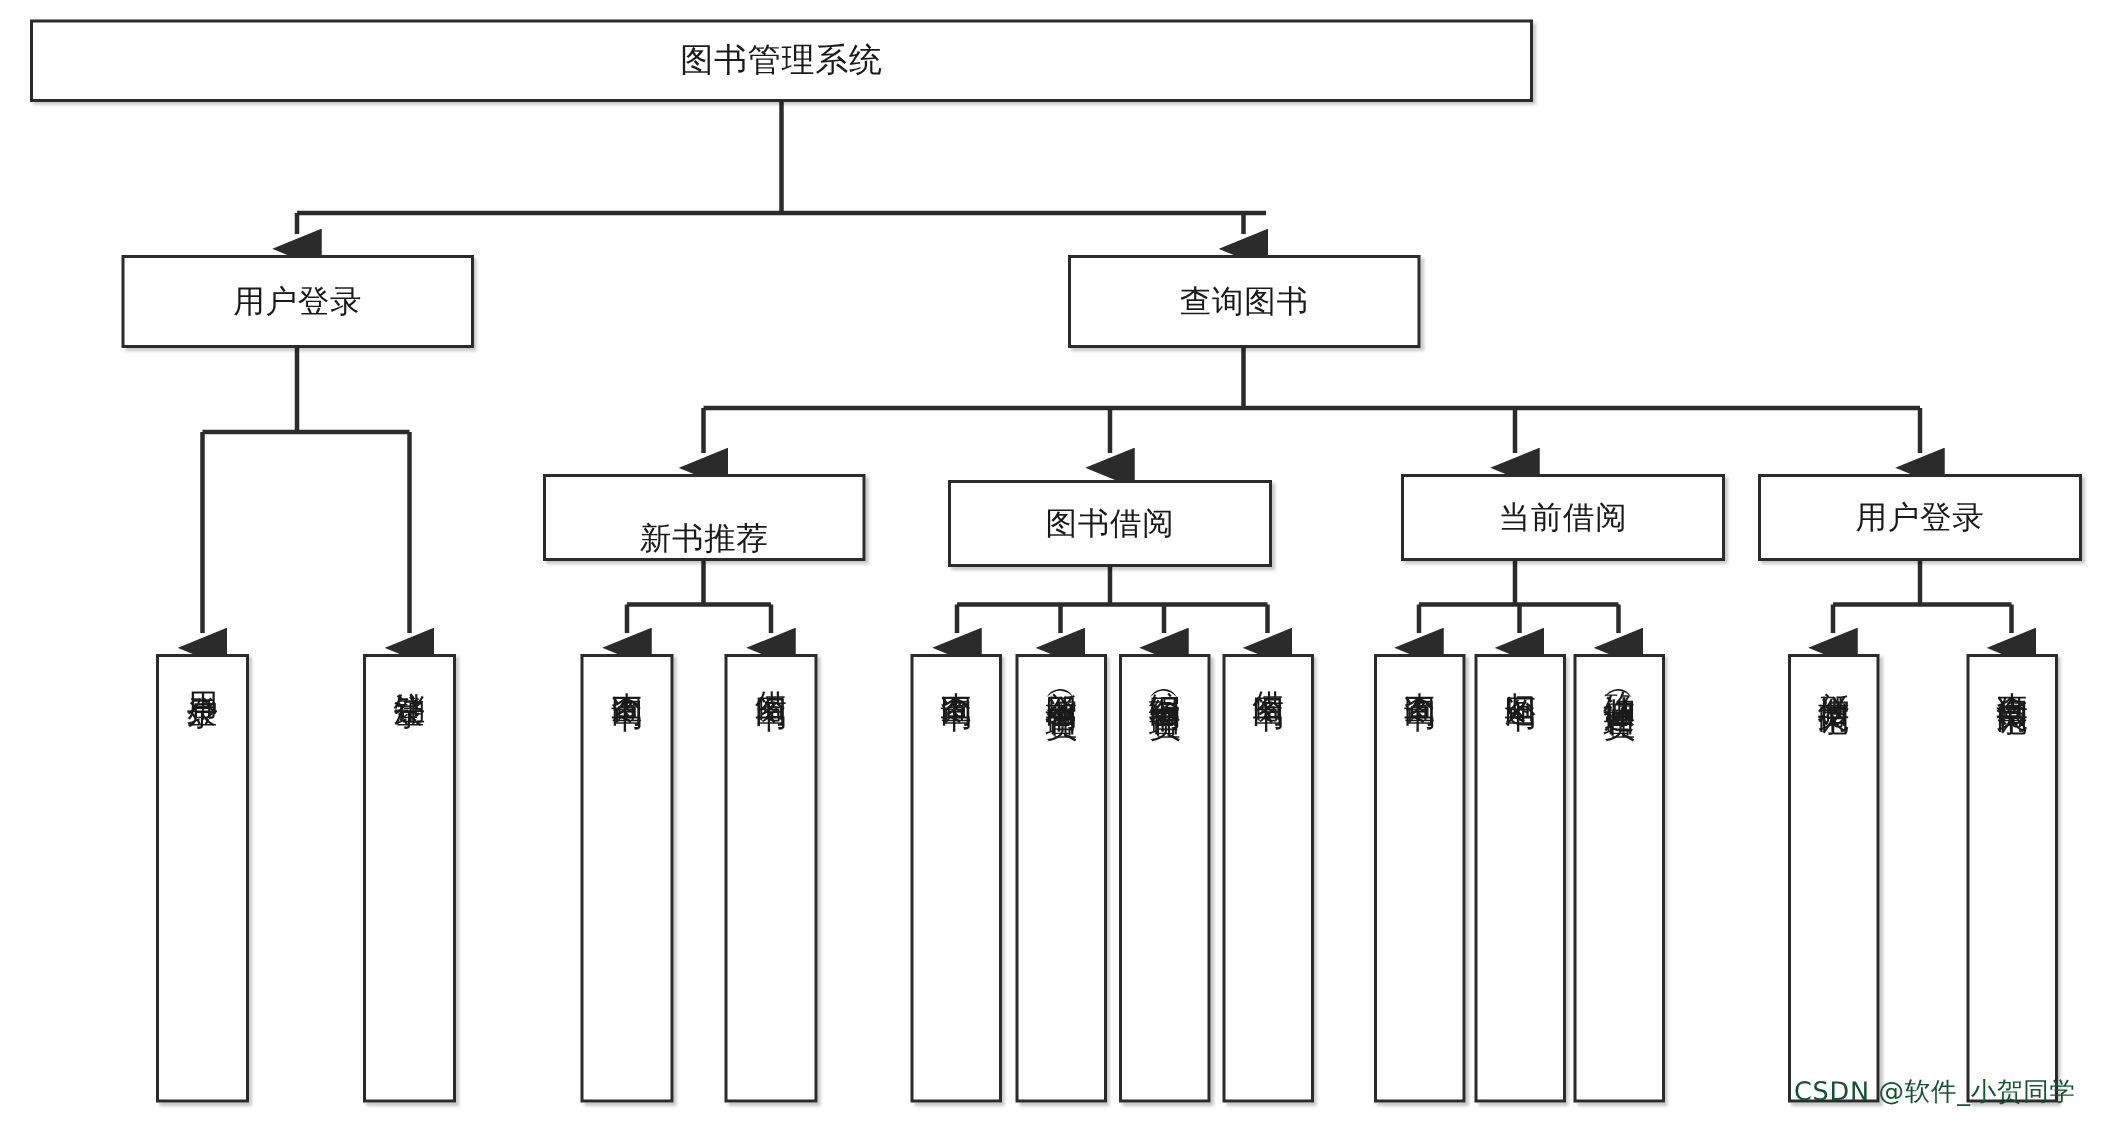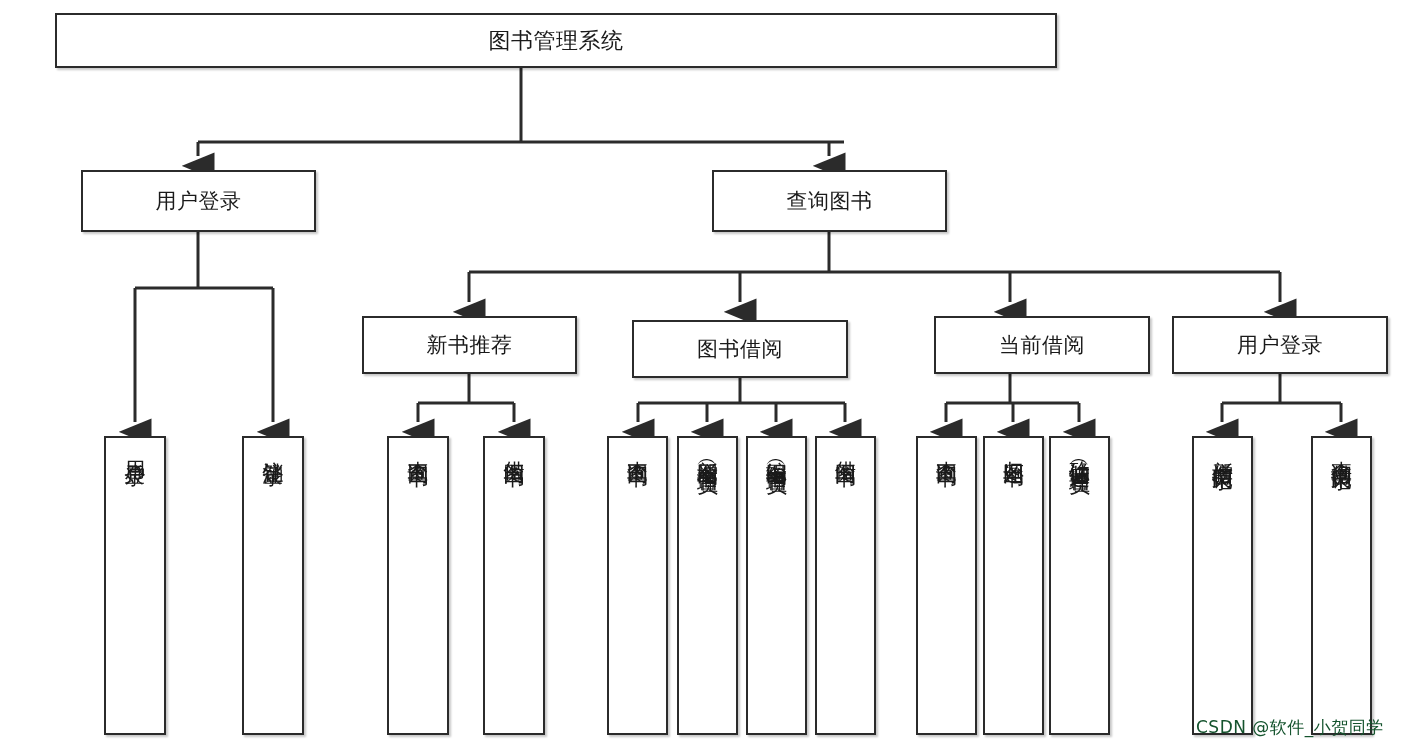--- a/index.html
+++ b/index.html
@@ -123,32 +123,32 @@
       <path d="M 1013,403 L 1013,422" marker-end="url(#arrowhead)"></path>
       <path d="M 1079,403 L 1079,422" marker-end="url(#arrowhead)"></path>
 
       <path d="M 1280,374 L 1280,403"></path>
       <path d="M 1222,403 L 1341,403"></path>
       <path d="M 1222,403 L 1222,422" marker-end="url(#arrowhead)"></path>
       <path d="M 1341,403 L 1341,422" marker-end="url(#arrowhead)"></path>
     </g>
   </svg>
 
-  <div class="node horiz root" style="left:20px; top:13px; width:1002px; height:55px;margin-left:35px;">
+  <div class="node horiz root" style="left:20px; top:13px; width:1002px; height:55px;">
     <span class="node-label">图书管理系统</span>
   </div>
 
   <div class="node horiz" style="left:81px; top:170px; width:235px; height:62px;">
     <span class="node-label">用户登录</span>
   </div>
   <div class="node horiz" style="left:712px; top:170px; width:235px; height:62px;">
     <span class="node-label">查询图书</span>
   </div>
 
-  <div class="node horiz" style="left:362px; top:316px; width:215px; height:58px;">
+  <div class="node horiz" style="left:362px; top:316px; width:215px; height:58px;align-items:flex-end;">
     <span class="node-label">新书推荐</span>
   </div>
   <div class="node horiz" style="left:632px; top:320px; width:216px; height:58px;">
     <span class="node-label">图书借阅</span>
   </div>
   <div class="node horiz" style="left:902px; top:316px; width:216px; height:58px;margin-left:32px;">
     <span class="node-label">当前借阅</span>
   </div>
   <div class="node horiz" style="left:1172px; top:316px; width:216px; height:58px;">
     <span class="node-label">用户登录</span>

